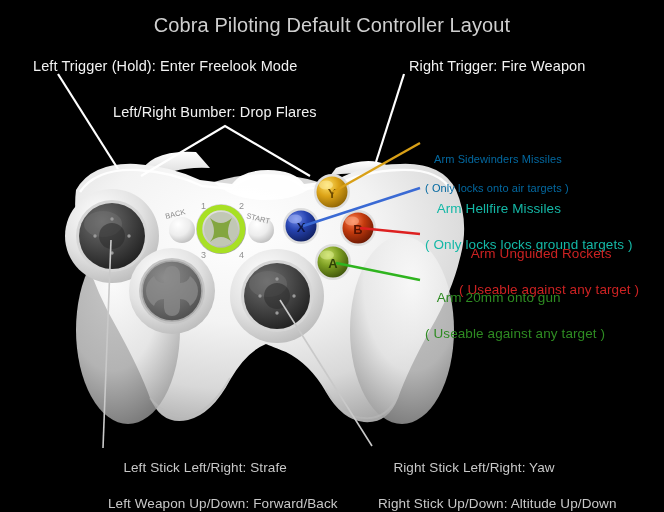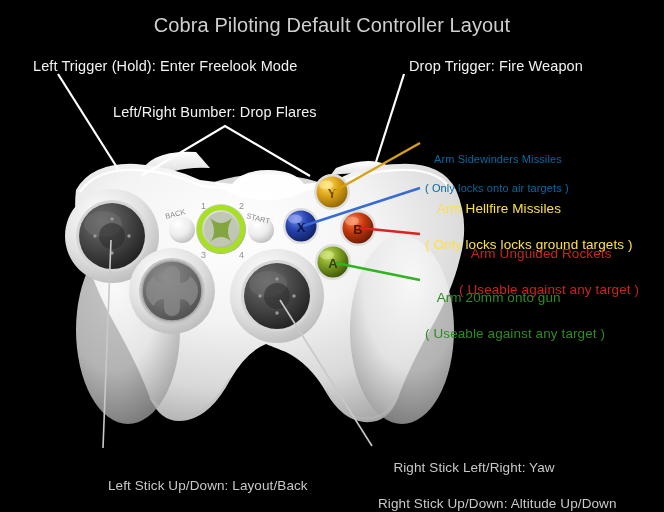--- a/index.html
+++ b/index.html
@@ -26,21 +26,21 @@
     letter-spacing:.1px;
   }
   #title {
     left:0; top:12px; width:664px;
     text-align:center;
     font-size:20px;
     color:#cfcfcf;
   }
   .white { color:#f2f2f2; font-size:14.5px; }
   .gold  { color:#0369a1; font-size:11px; }
-  .blue  { color:#fde047; font-size:13.5px; }
+  .blue  { color:#14b8a6; font-size:13.5px; }
   .red   { color:#cc2222; font-size:13.5px; }
   .green { color:#2e8b22; font-size:13.5px; }
   .dim   { color:#c8c8c8; font-size:13.5px; }
 
   #lbl-lt     { left:33px;  top:57px; }
   #lbl-bumper { left:113px; top:103px; }
   #lbl-rt     { left:409px; top:57px; }
 
   #lbl-side   { left:422px; top:137px; }
   #lbl-hell   { left:422px; top:182px; }
@@ -270,21 +270,21 @@
     <path d="M111 240 L103 448" stroke="#c9c9c9" stroke-width="1.6" fill="none"></path>
     <path d="M280 300 L372 446" stroke="#c9c9c9" stroke-width="1.6" fill="none"></path>
   </svg>
 
   <div class="lbl" id="title">Cobra Piloting Default Controller Layout</div>
 
   <div class="lbl white" id="lbl-lt">Left Trigger (Hold): Enter Freelook Mode</div>
 
   <div class="lbl white" id="lbl-bumper">Left/Right Bumber: Drop Flares</div>
 
-  <div class="lbl white" id="lbl-rt">Drop Trigger: Fire Weapon</div>
+  <div class="lbl white" id="lbl-rt">Right Trigger: Fire Weapon</div>
 
   <div class="lbl gold" id="lbl-side">
     <span>Arm Sidewinders Missiles</span>
     <span class="sub">( Only locks onto air targets )</span>
   </div>
 
   <div class="lbl blue" id="lbl-hell">
     <span>Arm Hellfire Missiles</span>
     <span class="sub">( Only locks locks ground targets )</span>
   </div>
@@ -293,21 +293,22 @@
     <span>Arm Unguided Rockets</span>
     <span class="sub">( Useable against any target )</span>
   </div>
 
   <div class="lbl green" id="lbl-chain">
     <span>Arm 20mm onto gun</span>
     <span class="sub">( Useable against any target )</span>
   </div>
 
   <div class="lbl dim" id="lbl-lstick">
-    <span class="sub" style="padding-left:0">Left Stick Up/Down: Layout/Back</span>
+    <span>Left Stick Left/Right: Strafe</span>
+    <span class="sub" style="padding-left:0">Left Weapon Up/Down: Forward/Back</span>
   </div>
 
   <div class="lbl dim" id="lbl-rstick">
     <span>Right Stick Left/Right: Yaw</span>
     <span class="sub" style="padding-left:0">Right Stick Up/Down: Altitude Up/Down</span>
   </div>
 
 </div>
 
 </body></html>

